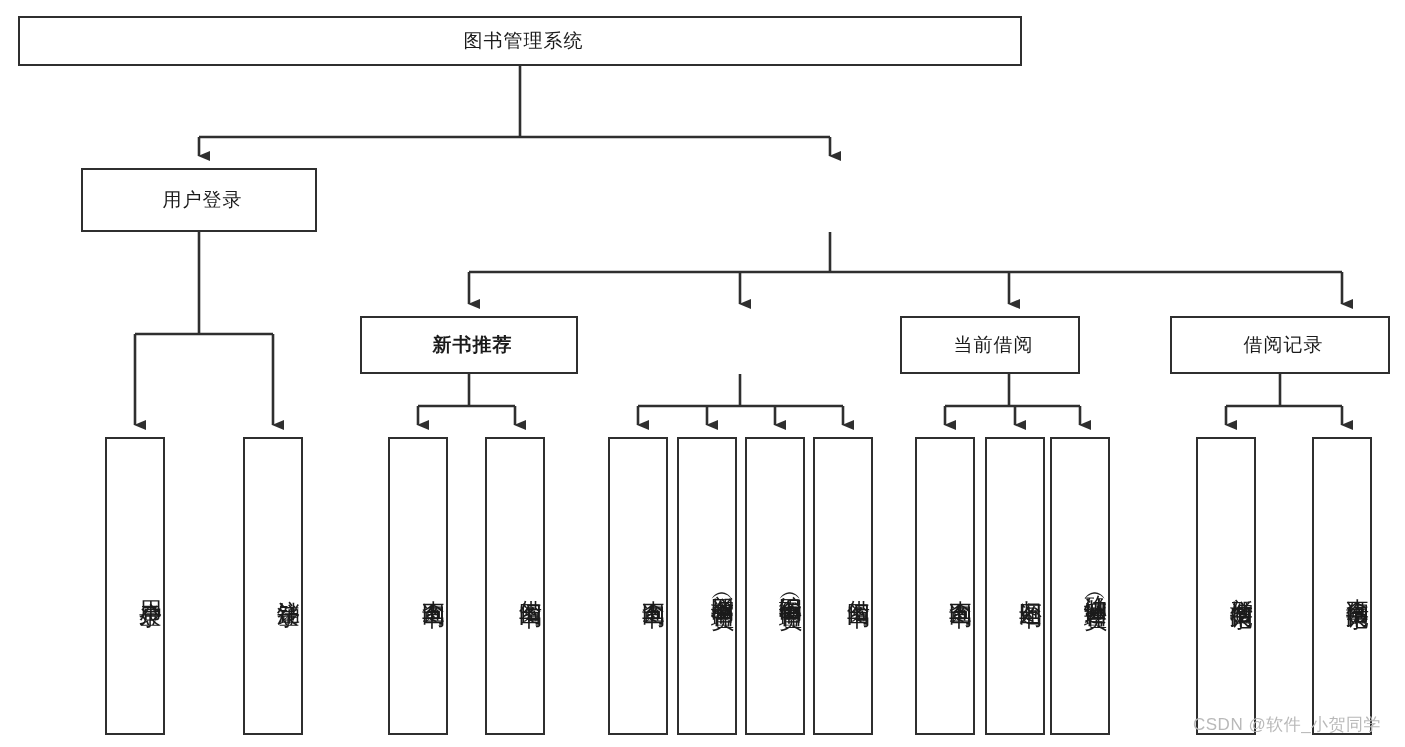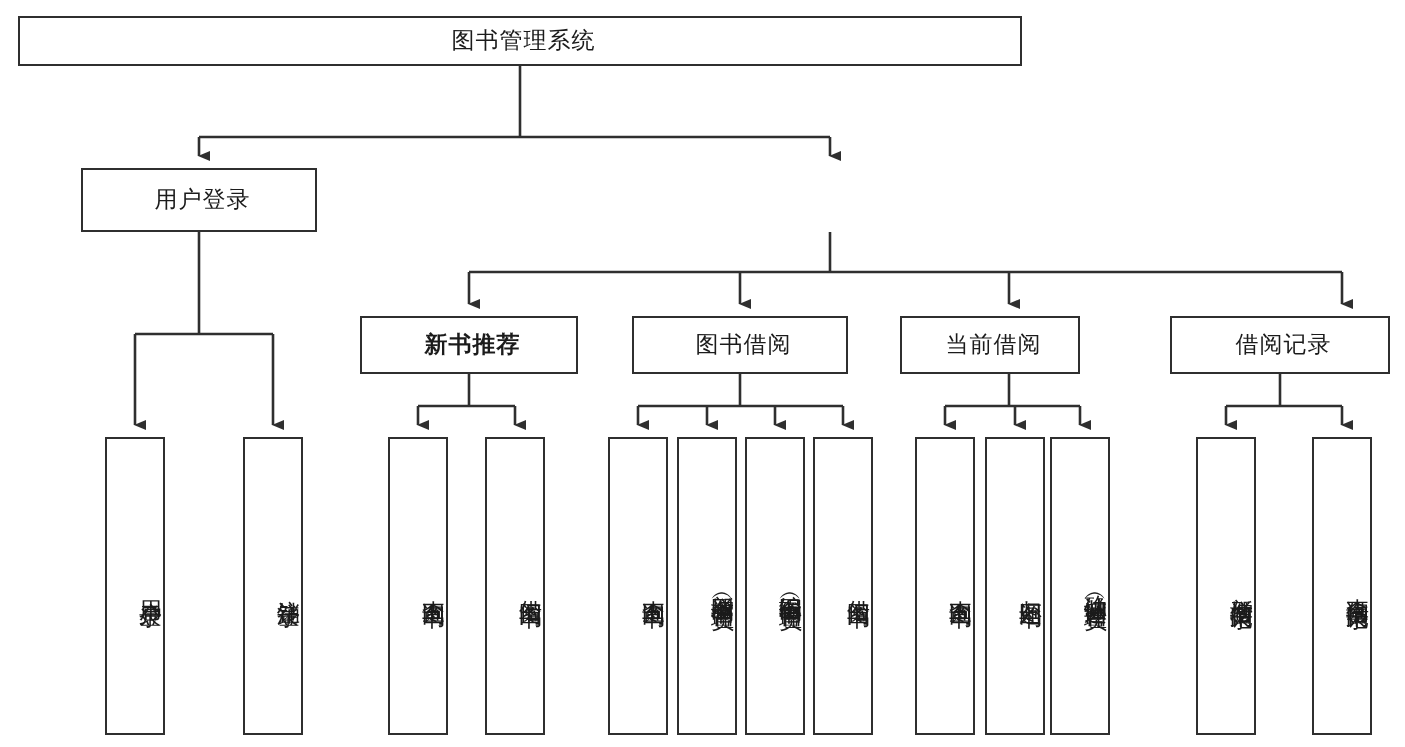--- a/index.html
+++ b/index.html
@@ -10,21 +10,21 @@
   }
   #stage{position:relative;width:1405px;height:747px;background:#fff;}
   svg.wires{position:absolute;left:0;top:0;width:1405px;height:747px;overflow:visible;}
   .node{
     position:absolute;box-sizing:border-box;
     border:2px solid #2f2f2f;background:#ffffff;
     display:flex;align-items:center;justify-content:center;
     color:#1b1b1b;
   }
   .node.h{
-    font-size:23px;line-height:1.1;letter-spacing:1px;padding-left:7px;
+    font-size:19px;line-height:1.1;letter-spacing:1px;padding-left:7px;
   }
   .node.v{
     font-size:23px;line-height:1.12;letter-spacing:2px;
     writing-mode:vertical-rl;text-orientation:upright;
     padding:10px 0;
     align-items:flex-start;justify-content:center;
   }
   .node.v > .vtxt{
     writing-mode:vertical-rl;text-orientation:upright;
     display:block;white-space:nowrap;
@@ -94,23 +94,20 @@
     <span>图书管理系统</span>
   </div>
 
   <div class="node h" style="left:81px;top:168px;width:236px;height:64px;">
     <span>用户登录</span>
   </div>
 
   <div class="node h" style="left:360px;top:316px;width:218px;height:58px;font-weight:bold;">
     <span>新书推荐</span>
   </div>
-  <div class="node h" style="left:632px;top:316px;width:216px;height:58px;">
-    <span>图书借阅</span>
-  </div>
   <div class="node h" style="left:900px;top:316px;width:180px;height:58px;">
     <span>当前借阅</span>
   </div>
   <div class="node h" style="left:1170px;top:316px;width:220px;height:58px;">
     <span>借阅记录</span>
   </div>
 
   <div class="node v" style="left:105px;top:437px;width:60px;height:298px;">
     <span class="vtxt">用户登录</span>
   </div>
@@ -148,14 +145,15 @@
     <span class="vtxt">确认归还（管理员）</span>
   </div>
 
   <div class="node v" style="left:1196px;top:437px;width:60px;height:298px;">
     <span class="vtxt">新增借阅记录</span>
   </div>
   <div class="node v" style="left:1312px;top:437px;width:60px;height:298px;">
     <span class="vtxt">查询借阅记录</span>
   </div>
 
+  <div class="watermark">CSDN @软件_小贺同学</div>
 
 </div>
 
 </body></html>

